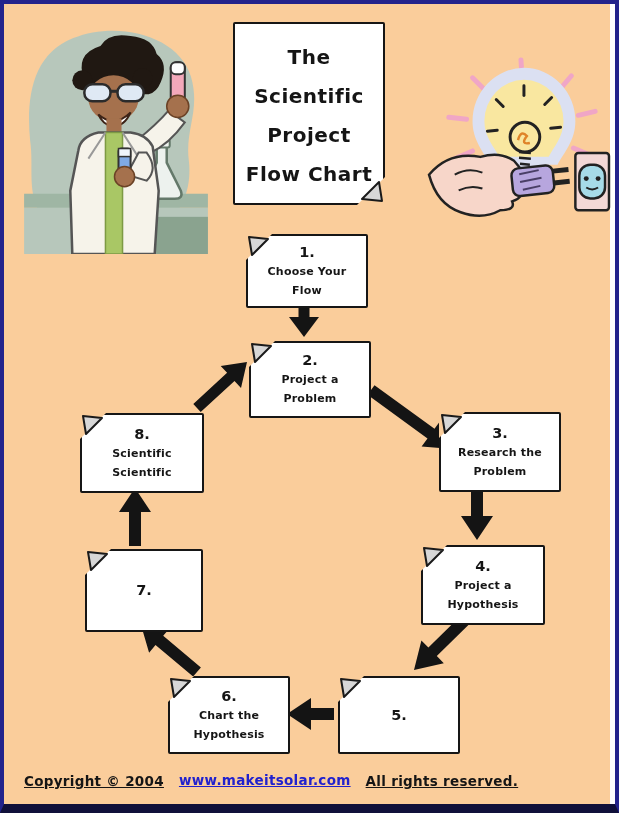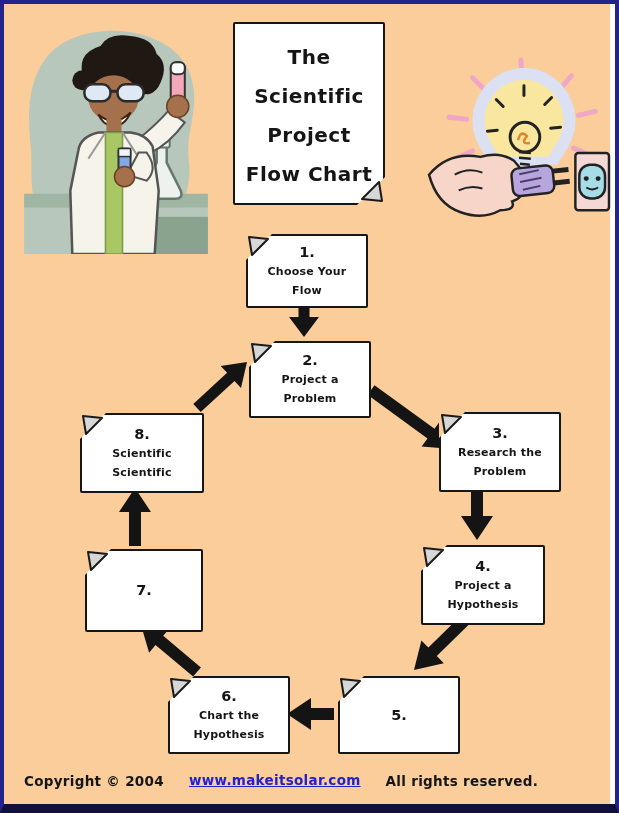--- a/index.html
+++ b/index.html
@@ -35,22 +35,22 @@
   .num{font-size:14.5px;line-height:19px;}
   .line{font-size:11px;line-height:19px;letter-spacing:.2px;}
   
   #arrows{position:absolute;left:-4px;top:-4px;pointer-events:none;}
   .arrow{fill:#141414;}
   
   .footer{
     position:absolute;left:20px;top:768px;width:560px;height:30px;
     font-size:13.5px;letter-spacing:.3px;white-space:nowrap;
   }
-  .footer span{vertical-align:middle;}
-  .site-link{color:#2121CE;margin:0 20px;}
+  .footer span{vertical-align:middle;text-decoration:underline;}
+  .site-link{color:#2121CE;margin:0 10px;}
   .illu{position:absolute;}
 </style>
 </head>
 <body>
 
 <div class="page">
   <div class="right-strip"></div>
 
   <svg class="illu" style="left:14px;top:24px" width="196" height="226" viewBox="0 0 195 225">
     <path d="M55,10 C100,-8 160,8 172,48 C182,82 166,100 170,132 C174,166 158,196 126,206 C90,216 40,212 24,188 C8,164 16,140 12,112 C8,70 14,26 55,10 Z" fill="#b7c7bb"></path>

